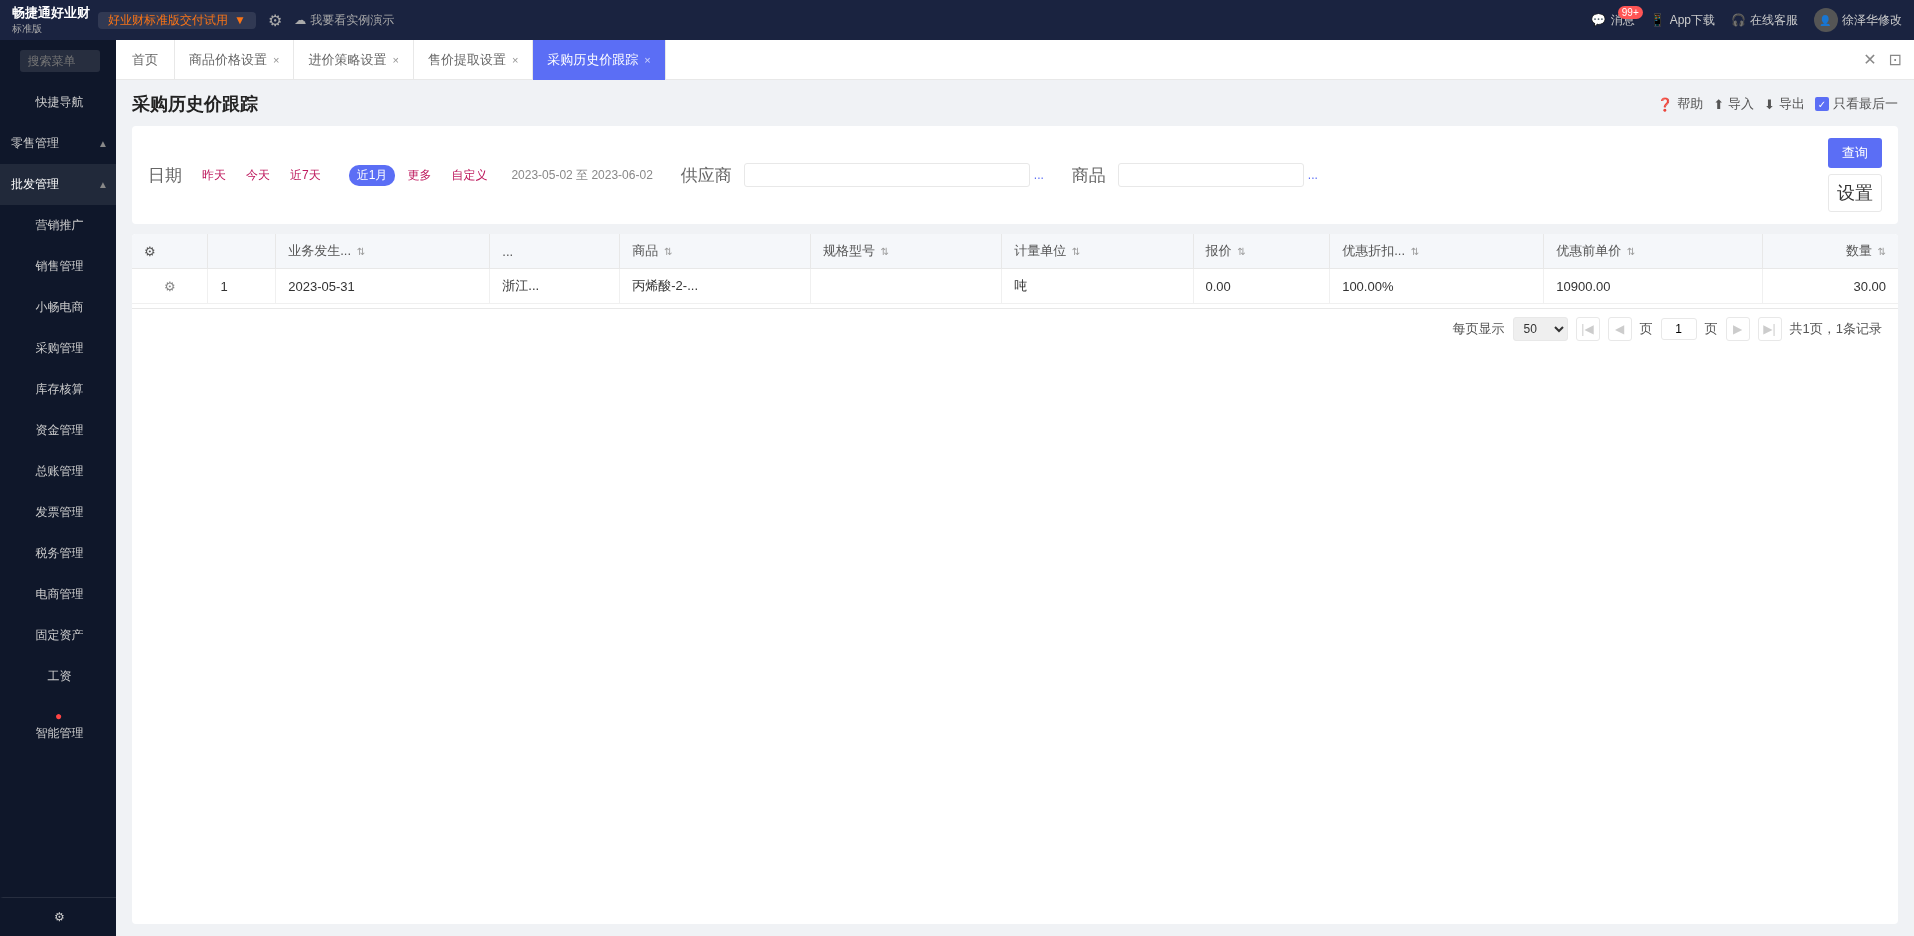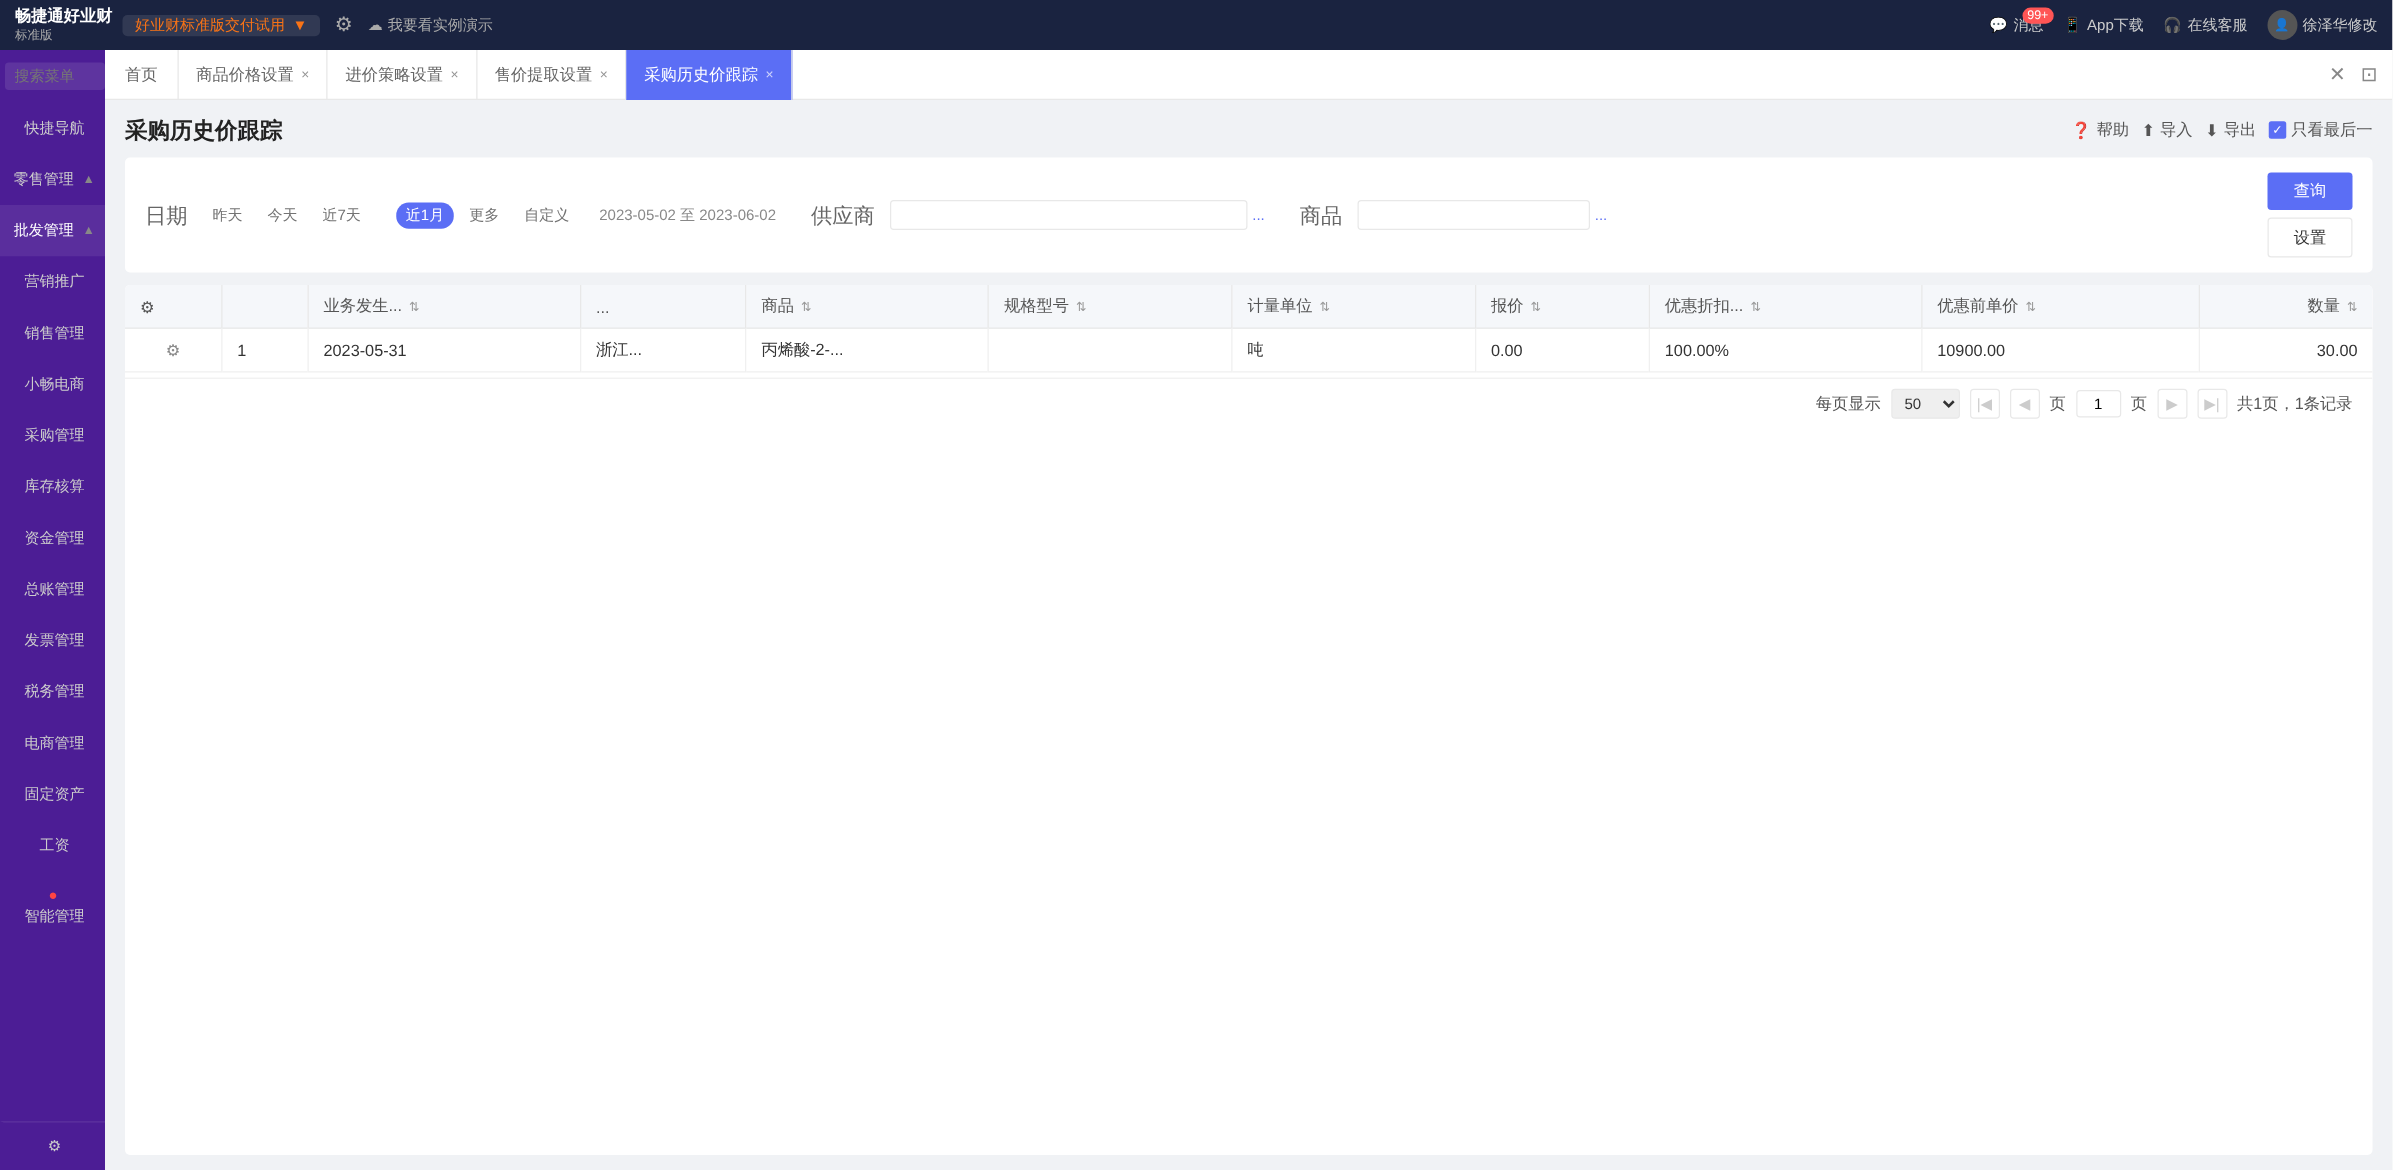--- a/index.html
+++ b/index.html
@@ -96,22 +96,22 @@
 
     
     .main-layout {
       display: flex;
       flex: 1;
       overflow: hidden;
     }
 
     
     .sidebar {
-      width: 84px;
-      background: #4c1d95;
+      width: 116px;
+      background: #0f172a;
       display: flex;
       flex-direction: column;
       flex-shrink: 0;
       overflow-y: auto;
     }
     .sidebar-item {
       display: flex;
       flex-direction: column;
       align-items: center;
       justify-content: center;
@@ -271,21 +271,21 @@
     .filter-date-options {
       display: flex;
       align-items: center;
       gap: 4px;
     }
     .date-btn {
       padding: 2px 8px;
       border-radius: 10px;
       font-size: 12px;
       cursor: pointer;
-      color: #737373;
+      color: #be185d;
       background: none;
       border: none;
     }
     .date-btn.active {
       background: #5b6ef5;
       color: #fff;
       margin-left: 16px;
     }
     .date-range {
       font-size: 12px;
@@ -321,22 +321,22 @@
       border-radius: 3px;
       padding: 6px 1px;
       font-size: 13px;
       cursor: pointer;
     }
     .settings-btn {
       background: #fff;
       color: #333;
       border: 1px solid #e8e8e8;
       border-radius: 3px;
-      padding: 6px 20px;
-      font-size: 13px;
+      padding: 6px 8px;
+      font-size: 18px;
       cursor: pointer;
     }
     .filter-actions {
       display: flex;
       flex-direction: column;
       gap: 6px;
       margin-left: auto;
     }
 
     

